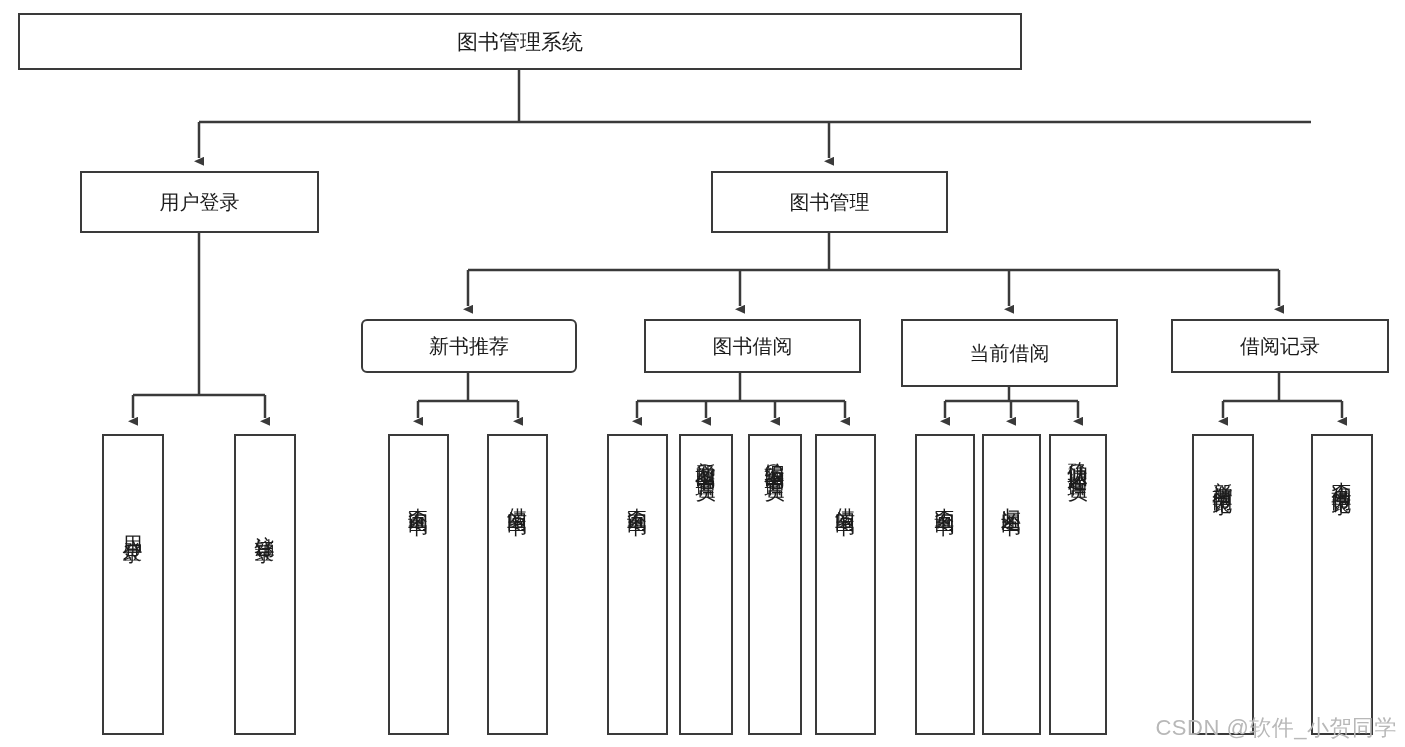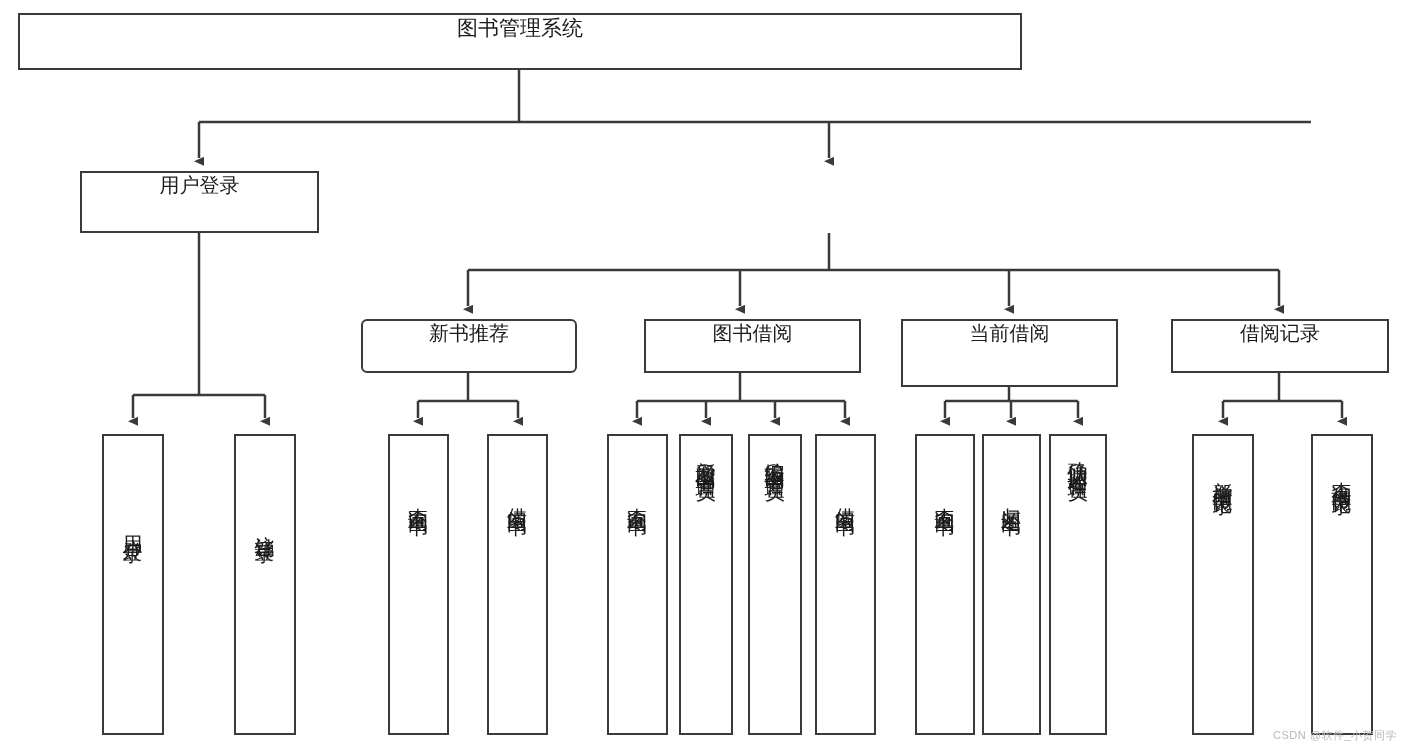--- a/index.html
+++ b/index.html
@@ -27,21 +27,21 @@
     height: 747px;
     pointer-events: none;
   }
   
   .node {
     position: absolute;
     box-sizing: border-box;
     background: #ffffff;
     border: 2.5px solid #3a3a3a;
     display: flex;
-    align-items: flex-start;
+    align-items: center;
     justify-content: center;
     color: #1b1b1b;
     line-height: 1.22;
     text-align: center;
   }
   .node.root-node {
     font-size: 21px;
   }
   .node.branch-node {
     font-size: 20px;
@@ -67,21 +67,21 @@
   .leaf-node.pad-a { padding-top: 84px; }
   .leaf-node.pad-b { padding-top: 10px; }
   .leaf-node.pad-c { padding-top: 56px; }
   .leaf-node.pad-d { padding-top: 30px; }
 
   
   #watermark {
     position: absolute;
     right: 8px;
     bottom: 4px;
-    font-size: 11px;
+    font-size: 22px;
     color: #b8b8b8;
     white-space: nowrap;
     letter-spacing: 0.5px;
   }
 </style>
 </head>
 <body>
 
 <div id="diagram-root">
 
@@ -137,20 +137,23 @@
     </g>
   </svg>
 
   <div class="node root-node" style="left:18px; top:13px; width:1004px; height:57px;">
     <span class="node-label">图书管理系统</span>
   </div>
 
   <div class="node branch-node" style="left:80px; top:171px; width:239px; height:62px;">
     <span class="node-label">用户登录</span>
   </div>
+  <div class="node branch-node" style="left:711px; top:171px; width:237px; height:62px;">
+    <span class="node-label">图书管理</span>
+  </div>
 
   <div class="node branch-node" style="left:361px; top:319px; width:216px; height:54px;border-radius:6px;">
     <span class="node-label">新书推荐</span>
   </div>
   <div class="node branch-node" style="left:632px; top:319px; width:217px; height:54px;margin-left:12px;">
     <span class="node-label">图书借阅</span>
   </div>
   <div class="node branch-node" style="left:901px; top:319px; width:217px; height:68px;">
     <span class="node-label">当前借阅</span>
   </div>

